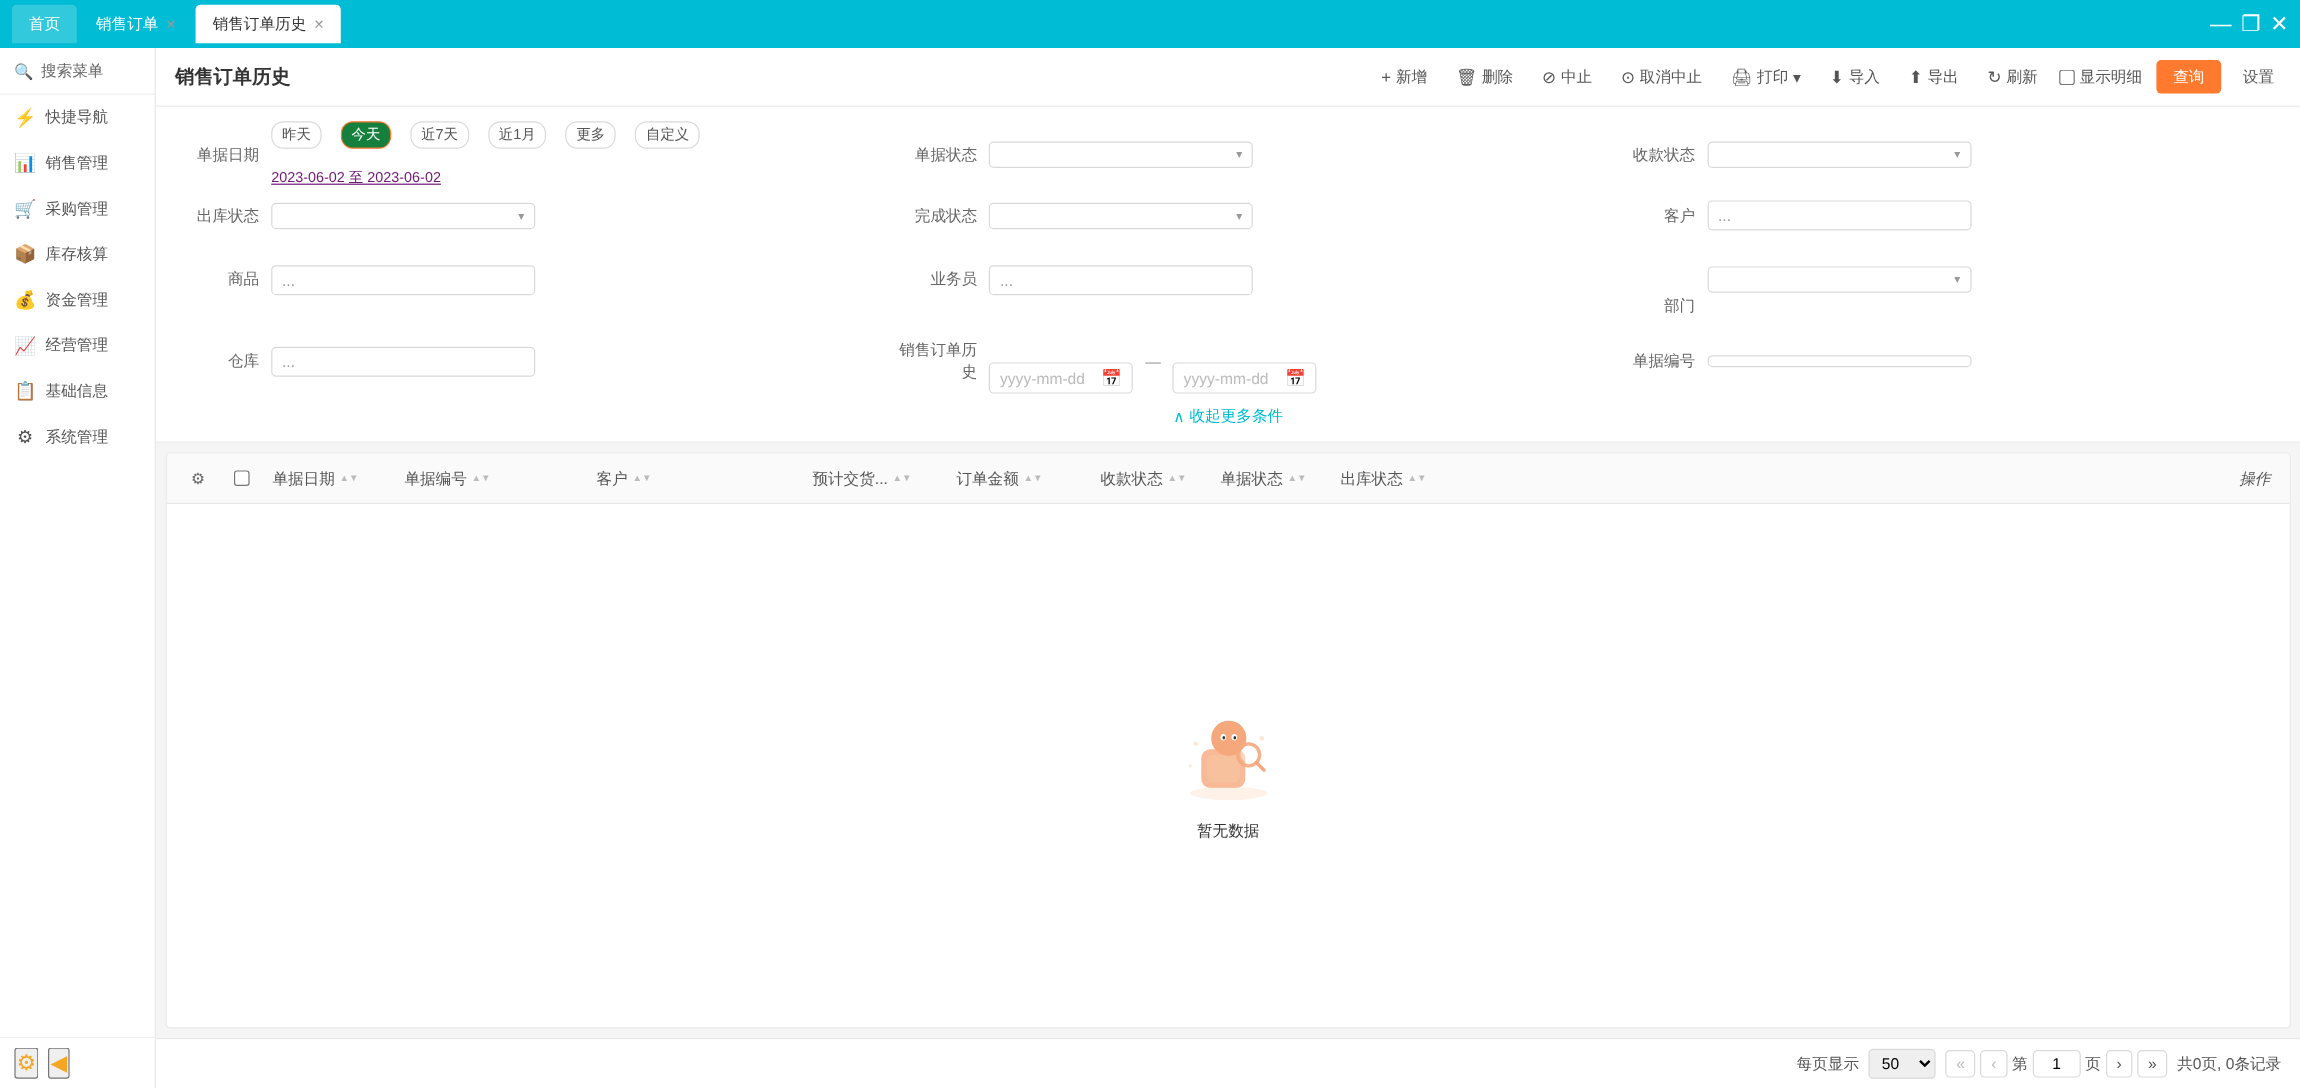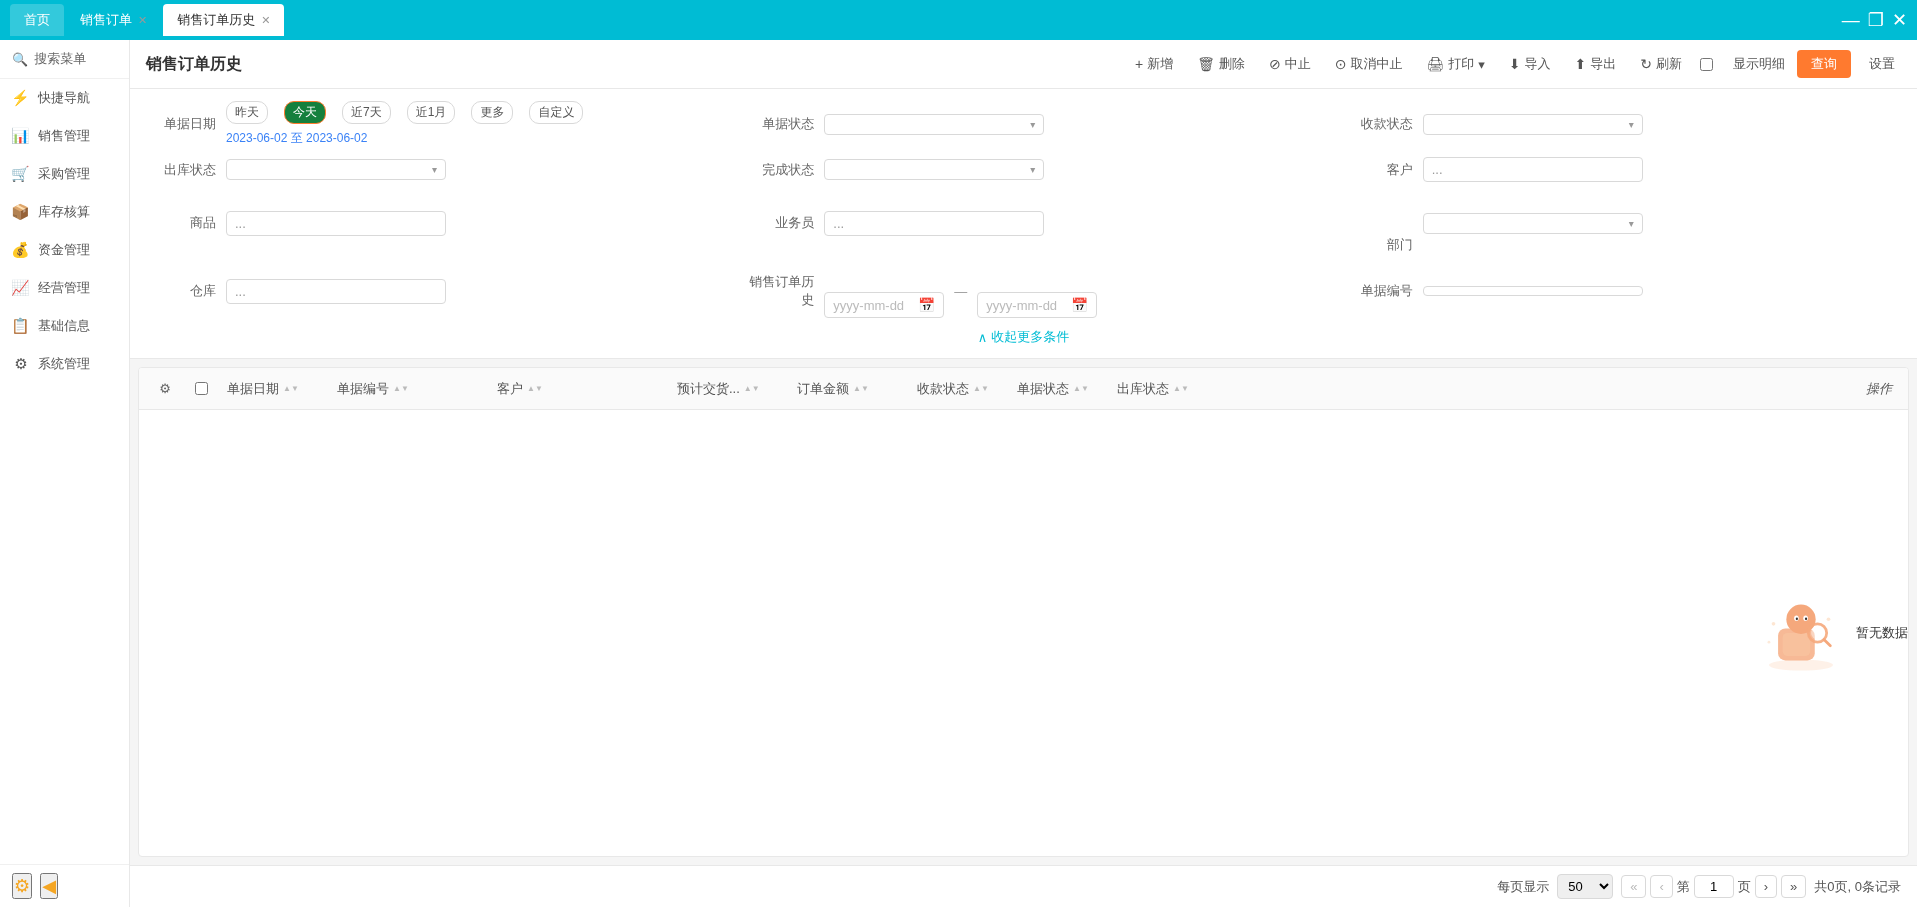--- a/index.html
+++ b/index.html
@@ -30,36 +30,36 @@
     
     .content { flex: 1; display: flex; flex-direction: column; overflow: hidden; background: #f5f5f5; }
 
     
     .page-header { background: #fff; padding: 10px 16px; display: flex; align-items: center; justify-content: space-between; border-bottom: 1px solid #e8e8e8; flex-shrink: 0; }
     .page-title { font-size: 16px; font-weight: bold; color: #333; }
     .toolbar { display: flex; align-items: center; gap: 12px; }
     .toolbar-btn { display: flex; align-items: center; gap: 4px; font-size: 13px; color: #555; cursor: pointer; background: none; border: none; padding: 3px 6px; border-radius: 3px; }
     .toolbar-btn .btn-icon { font-size: 14px; }
     .toolbar-btn.primary { background: #ff7a2f; color: #fff; border-radius: 4px; padding: 5px 14px; }
-    .display-detail { display: flex; align-items: center; gap: 20px; font-size: 13px; color: #555; }
+    .display-detail { display: flex; align-items: center; gap: 4px; font-size: 13px; color: #555; }
     .display-detail input[type=checkbox] { margin: 0; }
 
     
     .filter-area { background: #fff; padding: 12px 16px; border-bottom: 1px solid #e8e8e8; flex-shrink: 0; }
     .filter-row { display: flex; align-items: center; margin-bottom: 10px; gap: 0; }
     .filter-row:last-child { margin-bottom: 0; }
     .filter-label { width: 80px; text-align: right; color: #666; padding-right: 10px; flex-shrink: 0; font-size: 13px; }
     .filter-control { flex: 1; display: flex; align-items: center; gap: 6px; }
     .filter-select { display: flex; align-items: center; border: 1px solid #d9d9d9; border-radius: 4px; padding: 4px 8px; background: #fff; min-width: 180px; cursor: pointer; gap: 4px; }
     .filter-select span.arrow { margin-left: auto; color: #999; font-size: 10px; }
     .filter-input { border: 1px solid #d9d9d9; border-radius: 4px; padding: 4px 8px; background: #fff; min-width: 180px; font-size: 13px; color: #999; cursor: pointer; display: flex; align-items: center; }
     .date-badge-row { display: flex; align-items: center; gap: 16px; }
     .date-badge { padding: 2px 8px; border-radius: 10px; font-size: 12px; cursor: pointer; border: 1px solid #d9d9d9; color: #555; background: #fff; }
     .date-badge.active { background: #15803d; color: #fff; border-color: #ff7a2f; }
-    .date-range { font-size: 12px; color: #3b82f6; margin-top: 6px; }
+    .date-range { font-size: 12px; color: #701a75; margin-top: 16px; text-decoration: underline; }
     .date-col { display: flex; flex-direction: column; }
     .filter-date-input { border: 1px solid #d9d9d9; border-radius: 4px; padding: 4px 8px; min-width: 120px; font-size: 13px; color: #bbb; display: flex; align-items: center; justify-content: space-between; cursor: pointer; margin-top: 28px; }
     .filter-date-input .cal-icon { color: #f5a623; font-size: 14px; }
     .date-separator { padding: 0 6px; color: #999; }
     .collapse-row { display: flex; justify-content: center; align-items: center; margin-top: 4px; cursor: pointer; color: #00bcd4; font-size: 13px; gap: 4px; }
 
     
     .table-area { flex: 1; overflow: auto; background: #fff; margin: 8px; border-radius: 4px; border: 1px solid #e8e8e8; display: flex; flex-direction: column; }
     .table-header { display: flex; align-items: center; background: #fafafa; border-bottom: 1px solid #e8e8e8; padding: 0 8px; height: 42px; flex-shrink: 0; }
     .th-settings { width: 36px; display: flex; align-items: center; justify-content: center; cursor: pointer; color: #666; }
@@ -70,21 +70,21 @@
     .col-num { width: 160px; }
     .col-customer { width: 180px; }
     .col-delivery { width: 120px; }
     .col-amount { width: 120px; }
     .col-pay-status { width: 100px; }
     .col-order-status { width: 100px; }
     .col-stock-status { width: 100px; }
     .col-action { flex: 1; text-align: right; justify-content: flex-end; font-style: italic; }
 
     
-    .empty-state { flex: 1; display: flex; flex-direction: row; align-items: center; justify-content: flex-end; }
+    .empty-state { flex: 1; display: flex; flex-direction: column; align-items: center; justify-content: center; }
 
     
     .footer { background: #fff; border-top: 1px solid #e8e8e8; padding: 8px 16px; display: flex; align-items: center; justify-content: flex-end; gap: 8px; flex-shrink: 0; font-size: 13px; color: #555; }
     .footer-select { border: 1px solid #d9d9d9; border-radius: 4px; padding: 3px 6px; font-size: 13px; cursor: pointer; }
     .pagination { display: flex; align-items: center; gap: 4px; }
     .page-btn { border: 1px solid #d9d9d9; background: #fff; border-radius: 4px; padding: 3px 8px; cursor: pointer; color: #555; font-size: 13px; }
     .page-btn:disabled { color: #bbb; cursor: default; }
     .page-input { border: 1px solid #d9d9d9; border-radius: 4px; padding: 3px 6px; width: 40px; text-align: center; font-size: 13px; }
 
     

